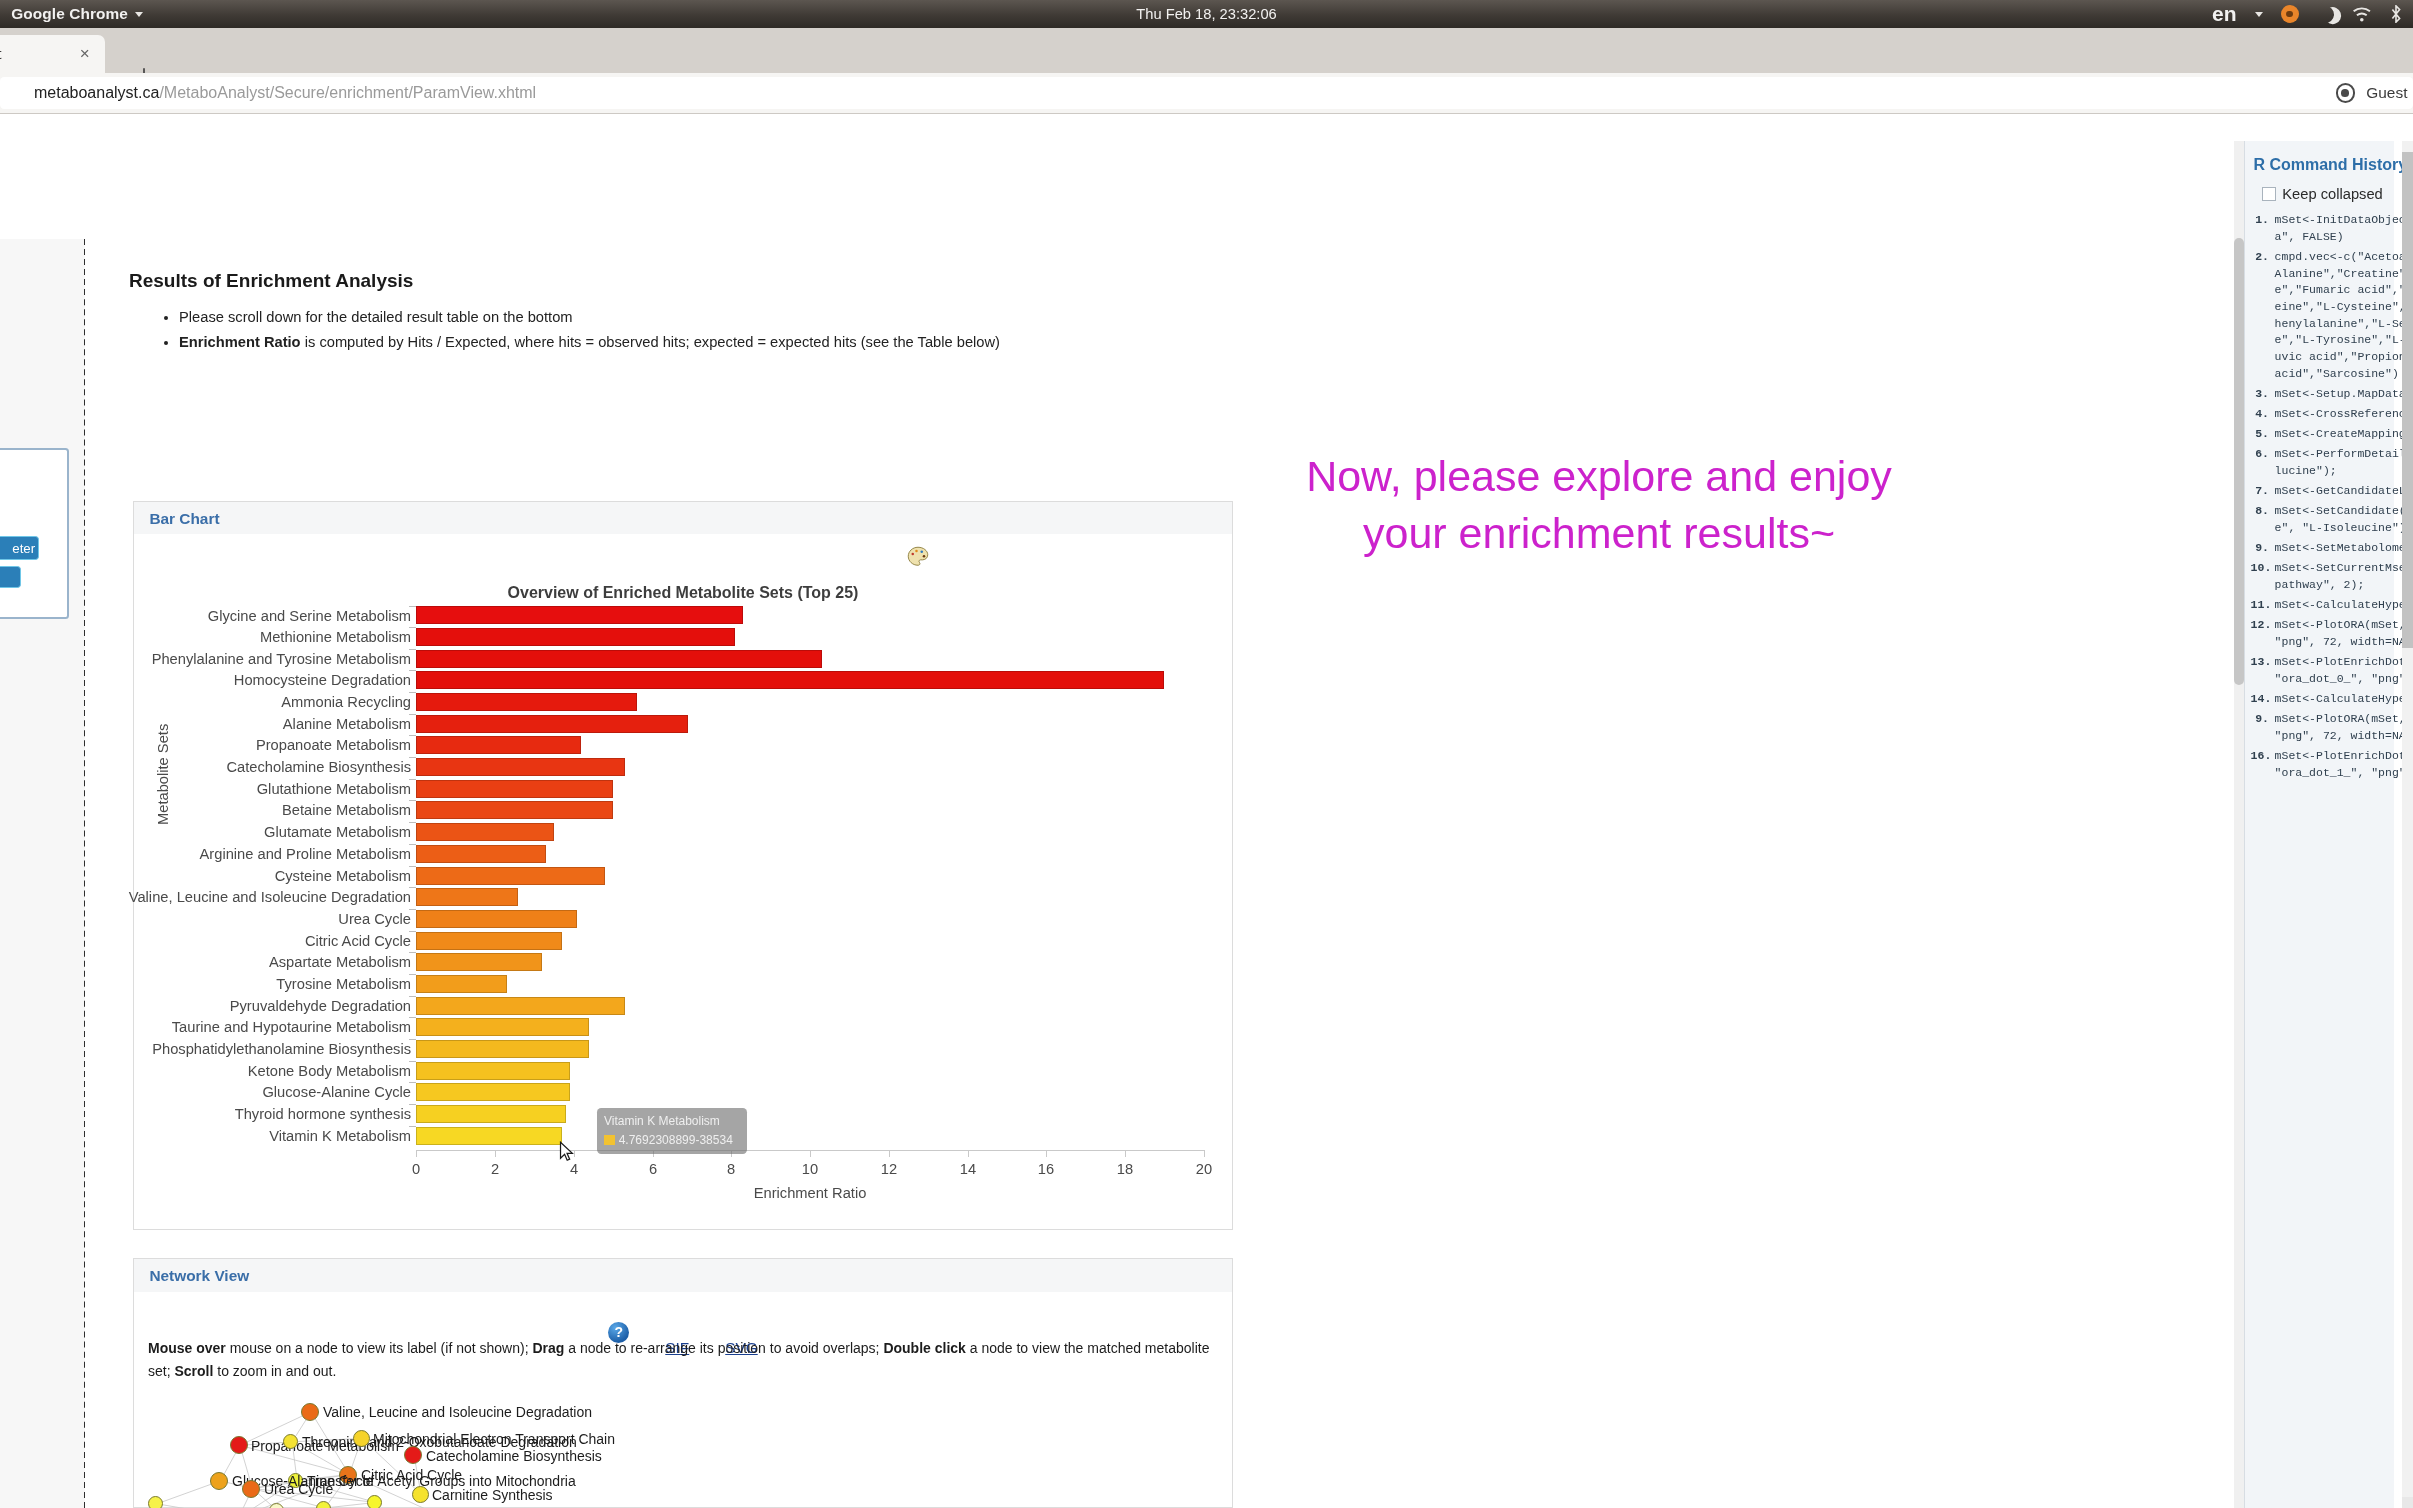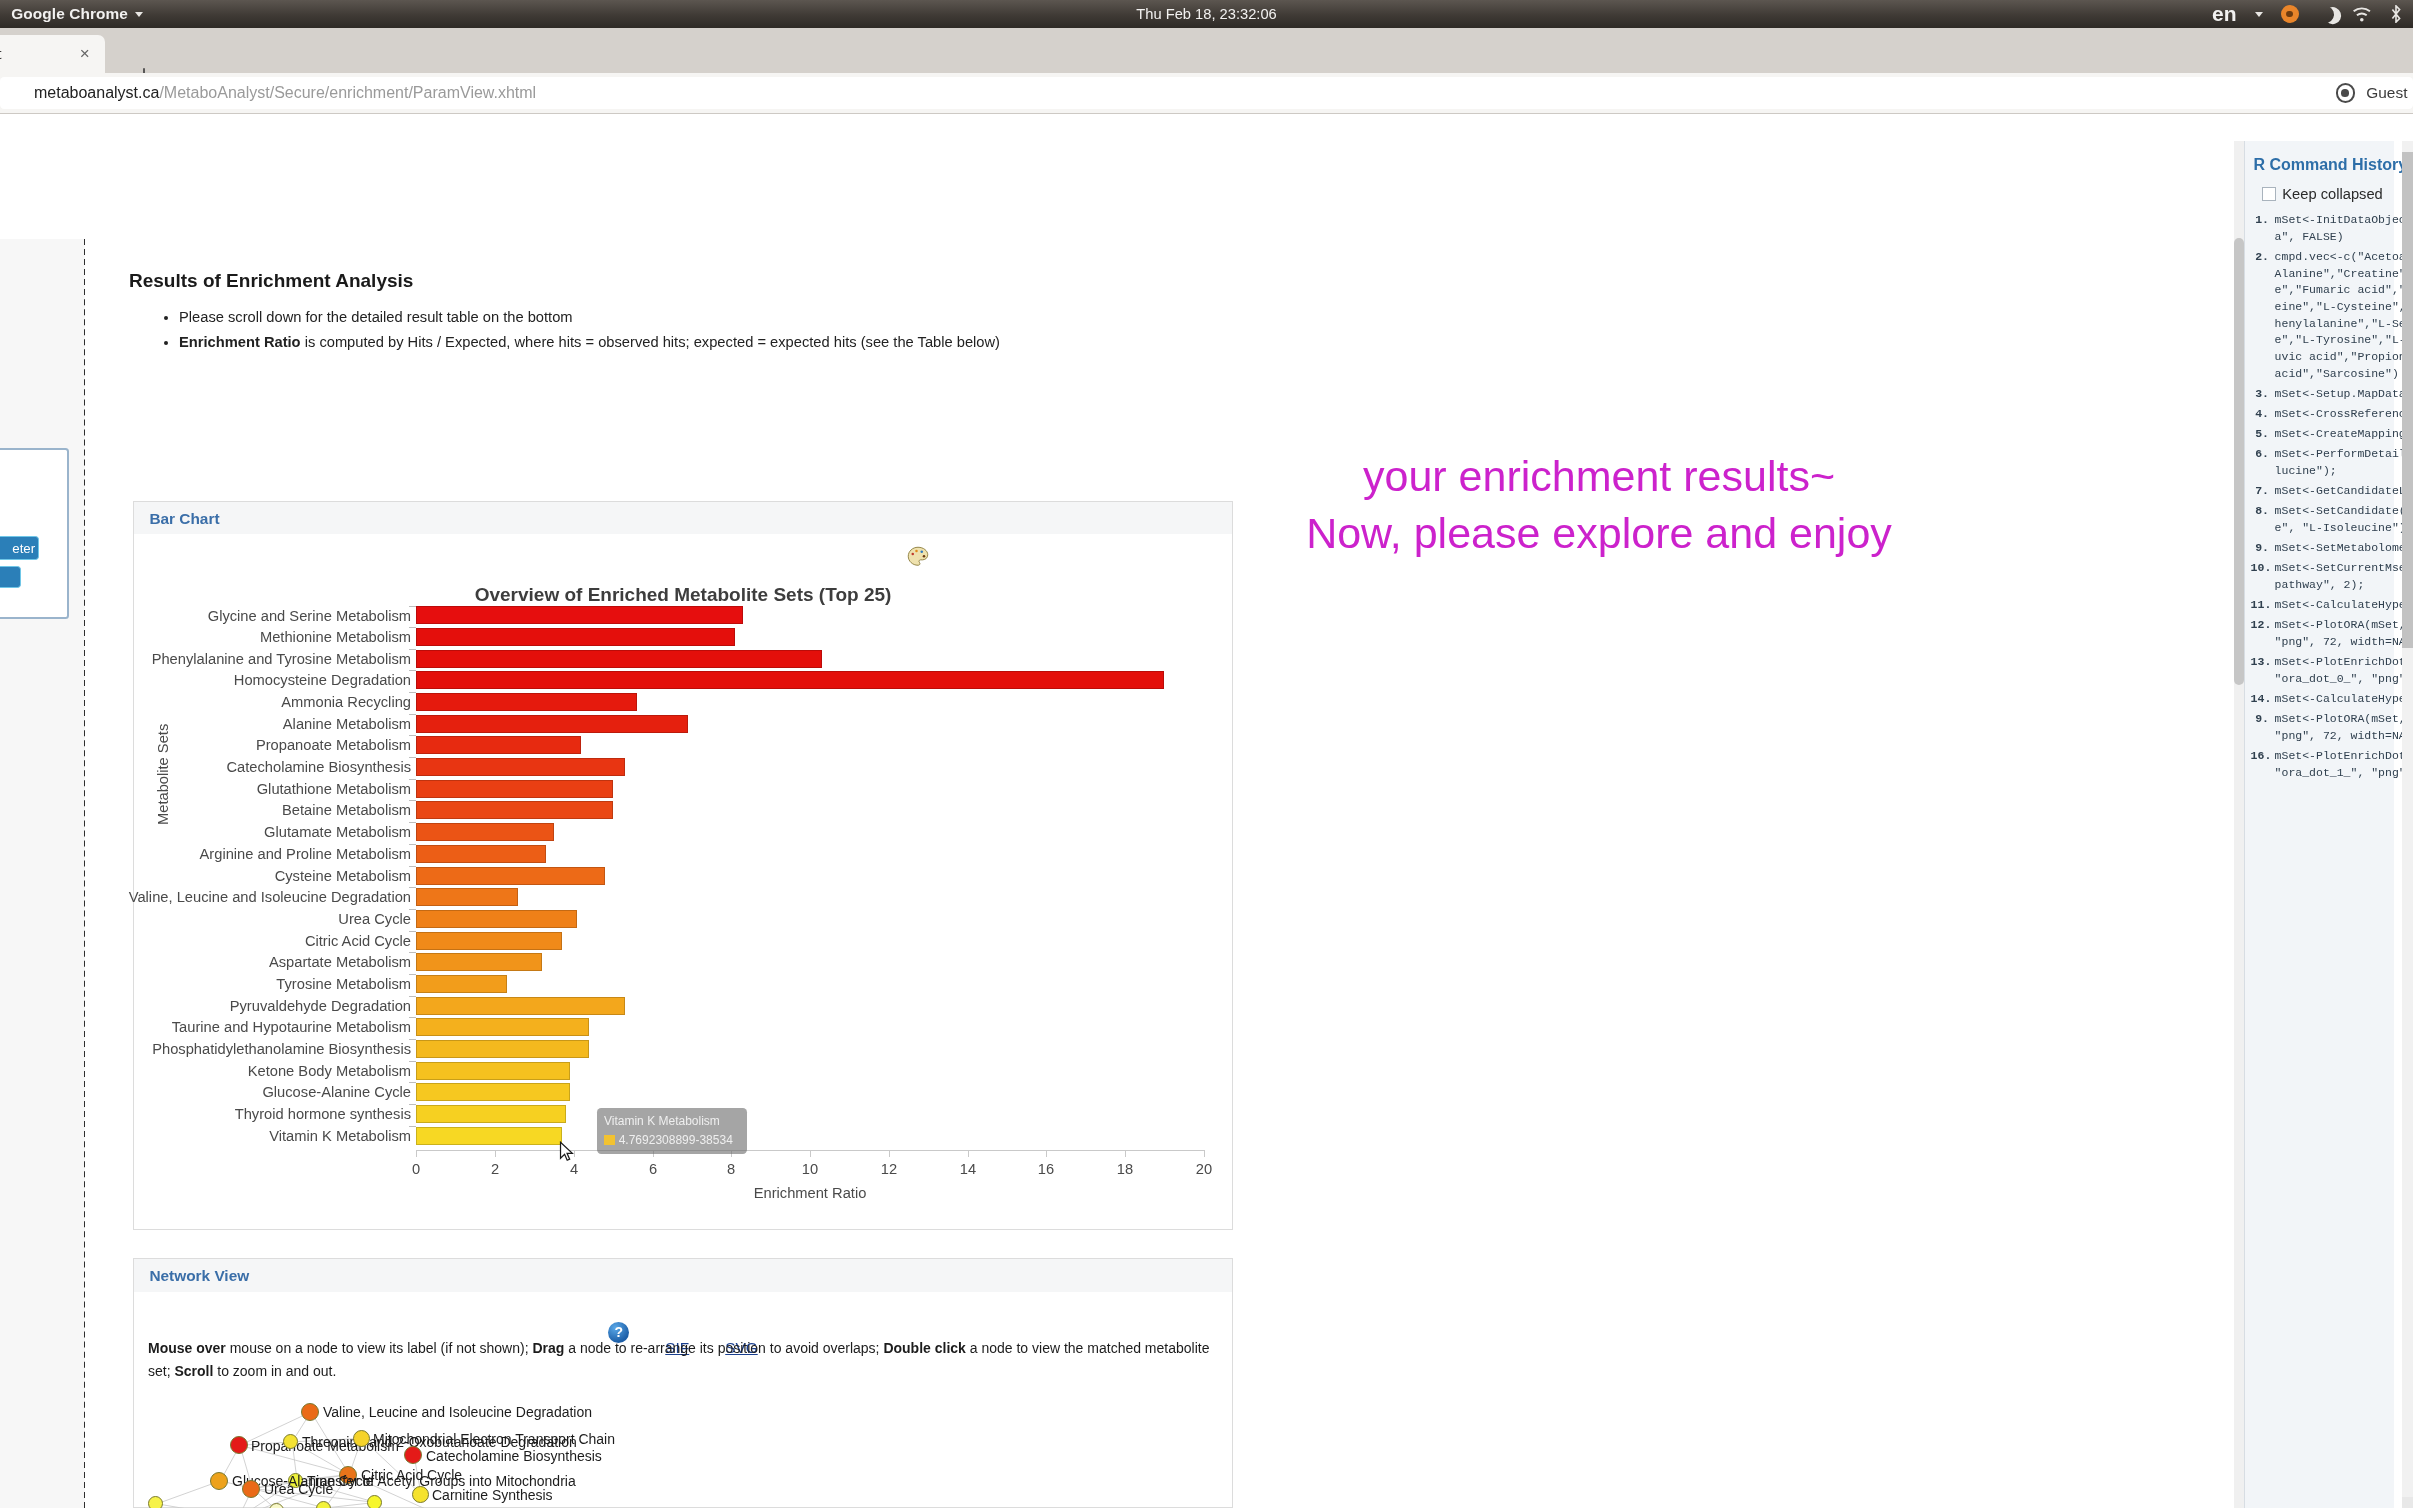--- a/index.html
+++ b/index.html
@@ -82,21 +82,21 @@
       display:flex; align-items:center; padding-left:15.4px; }
   .panel-head span { font-size:15.4px; color:#3a6ea8; font-weight:bold; }
 
   #barPanel { left:133px; top:360px; width:1100px; height:286px; }
   #barBody { position:absolute; left:133px; top:393px; width:1100px; height:696px;
       background:#fff; border:0.7px solid #dcdcdc; border-top:none; }
 
   .palette-icon { position:absolute; left:906px; top:404px; width:24px; height:24px; }
 
   .chart-title { position:absolute; left:133px; top:443px; width:1100px; text-align:center;
-      font-size:19px; font-weight:bold; color:#3d3d3d; }
+      font-size:16px; font-weight:bold; color:#3d3d3d; }
 
   
   .plot { position:absolute; left:416px; top:464px; width:788px; height:542px; }
   .ylab { position:absolute; left:155px; top:684px; font-size:14.7px; color:#4a4a4a;
       transform:rotate(-90deg); transform-origin:left top; white-space:nowrap; }
   .barrow { position:absolute; left:0; height:18px; }
   .barrow .bar { position:absolute; left:0; top:0; height:18px; border:0.7px solid rgba(0,0,0,.18); }
   .catlab { position:absolute; right:793px; font-size:14.7px; color:#4a4a4a; white-space:nowrap;
       text-align:right; width:698px; }
   .tick { position:absolute; top:-0.7px; left:-7px; width:7px; height:0.7px; background:#bdbdbd; }
@@ -208,22 +208,22 @@
 
     <div class="content">
       <div class="res-title">Results of Enrichment Analysis</div>
       <ul class="bullets">
         <li><span>Please scroll down for the detailed result table on the bottom</span></li>
         <li><b>Enrichment Ratio</b><span> is computed by Hits / Expected, where hits = observed hits; expected = expected hits (see the Table below)</span></li>
       </ul>
     </div>
 
     <div class="overlay-msg">
+      <div>Now, please explore and enjoy</div>
       <div>your enrichment results~</div>
-      <div>Now, please explore and enjoy</div>
     </div>
 
     <div class="panel" id="barPanel">
       <div class="panel-head">
         <span>Bar Chart</span>
       </div>
     </div>
     <div id="barBody"></div>
 
     <svg class="palette-icon" viewBox="0 0 32 32">

